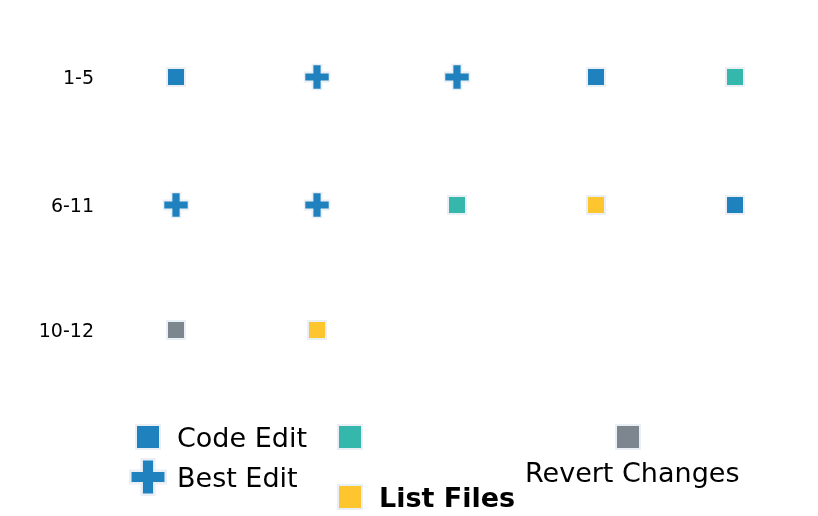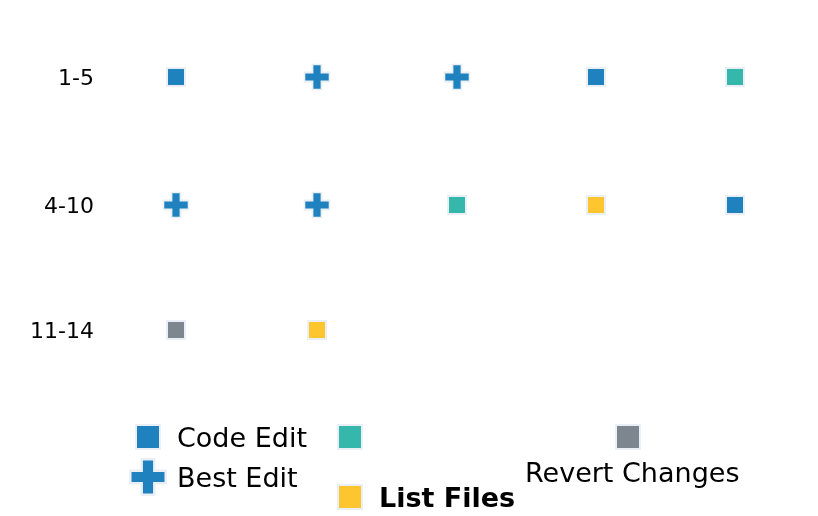--- a/index.html
+++ b/index.html
@@ -11,21 +11,21 @@
     font-family: "DejaVu Sans", sans-serif;
     overflow: hidden;
   }
   .plot-area { position: absolute; inset: 0; }
   .row-label {
     position: absolute;
     left: 0;
     width: 94px;
     text-align: right;
     transform: translateY(-50%);
-    font-size: 22px;
+    font-size: 19px;
     color: #000000;
     white-space: nowrap;
   }
   .marker-square {
     position: absolute;
     transform: translate(-50%, -50%);
     box-sizing: border-box;
   }
   .marker-plus {
     position: absolute;
@@ -63,31 +63,31 @@
       <div class="row-label" style="top: 77px;">1-5</div>
       <div class="marker-square" style="width: 20px; height: 20px; background: rgb(31, 130, 191); border: 2px solid rgb(233, 239, 245); left: 176px; top: 77px;"></div>
       <div class="marker-plus" style="left: 317px; top: 77px;"><svg width="27" height="27" viewBox="0 0 30 30">
           <path d="M10 1 H20 V10 H29 V20 H20 V29 H10 V20 H1 V10 H10 Z" fill="#1f82bf" stroke="#e9eff5" stroke-width="2"></path>
         </svg></div>
       <div class="marker-plus" style="left: 457px; top: 77px;"><svg width="27" height="27" viewBox="0 0 30 30">
           <path d="M10 1 H20 V10 H29 V20 H20 V29 H10 V20 H1 V10 H10 Z" fill="#1f82bf" stroke="#e9eff5" stroke-width="2"></path>
         </svg></div>
       <div class="marker-square" style="width: 20px; height: 20px; background: rgb(31, 130, 191); border: 2px solid rgb(233, 239, 245); left: 596px; top: 77px;"></div>
       <div class="marker-square" style="width: 20px; height: 20px; background: rgb(53, 183, 171); border: 2px solid rgb(233, 239, 245); left: 735px; top: 77px;"></div>
-      <div class="row-label" style="top: 205px;">4-10</div>
+      <div class="row-label" style="top: 205px;">6-11</div>
       <div class="marker-plus" style="left: 176px; top: 205px;"><svg width="27" height="27" viewBox="0 0 30 30">
           <path d="M10 1 H20 V10 H29 V20 H20 V29 H10 V20 H1 V10 H10 Z" fill="#1f82bf" stroke="#e9eff5" stroke-width="2"></path>
         </svg></div>
       <div class="marker-plus" style="left: 317px; top: 205px;"><svg width="27" height="27" viewBox="0 0 30 30">
           <path d="M10 1 H20 V10 H29 V20 H20 V29 H10 V20 H1 V10 H10 Z" fill="#1f82bf" stroke="#e9eff5" stroke-width="2"></path>
         </svg></div>
       <div class="marker-square" style="width: 20px; height: 20px; background: rgb(53, 183, 171); border: 2px solid rgb(233, 239, 245); left: 457px; top: 205px;"></div>
       <div class="marker-square" style="width: 20px; height: 20px; background: rgb(254, 198, 46); border: 2px solid rgb(233, 239, 245); left: 596px; top: 205px;"></div>
       <div class="marker-square" style="width: 20px; height: 20px; background: rgb(31, 130, 191); border: 2px solid rgb(233, 239, 245); left: 735px; top: 205px;"></div>
-      <div class="row-label" style="top: 330px;">11-14</div>
+      <div class="row-label" style="top: 330px;">10-12</div>
       <div class="marker-square" style="width: 20px; height: 20px; background: rgb(125, 134, 142); border: 2px solid rgb(233, 239, 245); left: 176px; top: 330px;"></div>
       <div class="marker-square" style="width: 20px; height: 20px; background: rgb(254, 198, 46); border: 2px solid rgb(233, 239, 245); left: 317px; top: 330px;"></div>
     </div>
   <div class="legend" id="legend">
       <div class="legend-item" style="left: 128px; top: 417px;">
         <div class="legend-marker-box">
           <div class="legend-marker-square" style="width: 26px; height: 26px; background: rgb(31, 130, 191); border: 2px solid rgb(233, 239, 245);"></div>
         </div>
         <span class="legend-label">Code Edit</span>
       </div>

